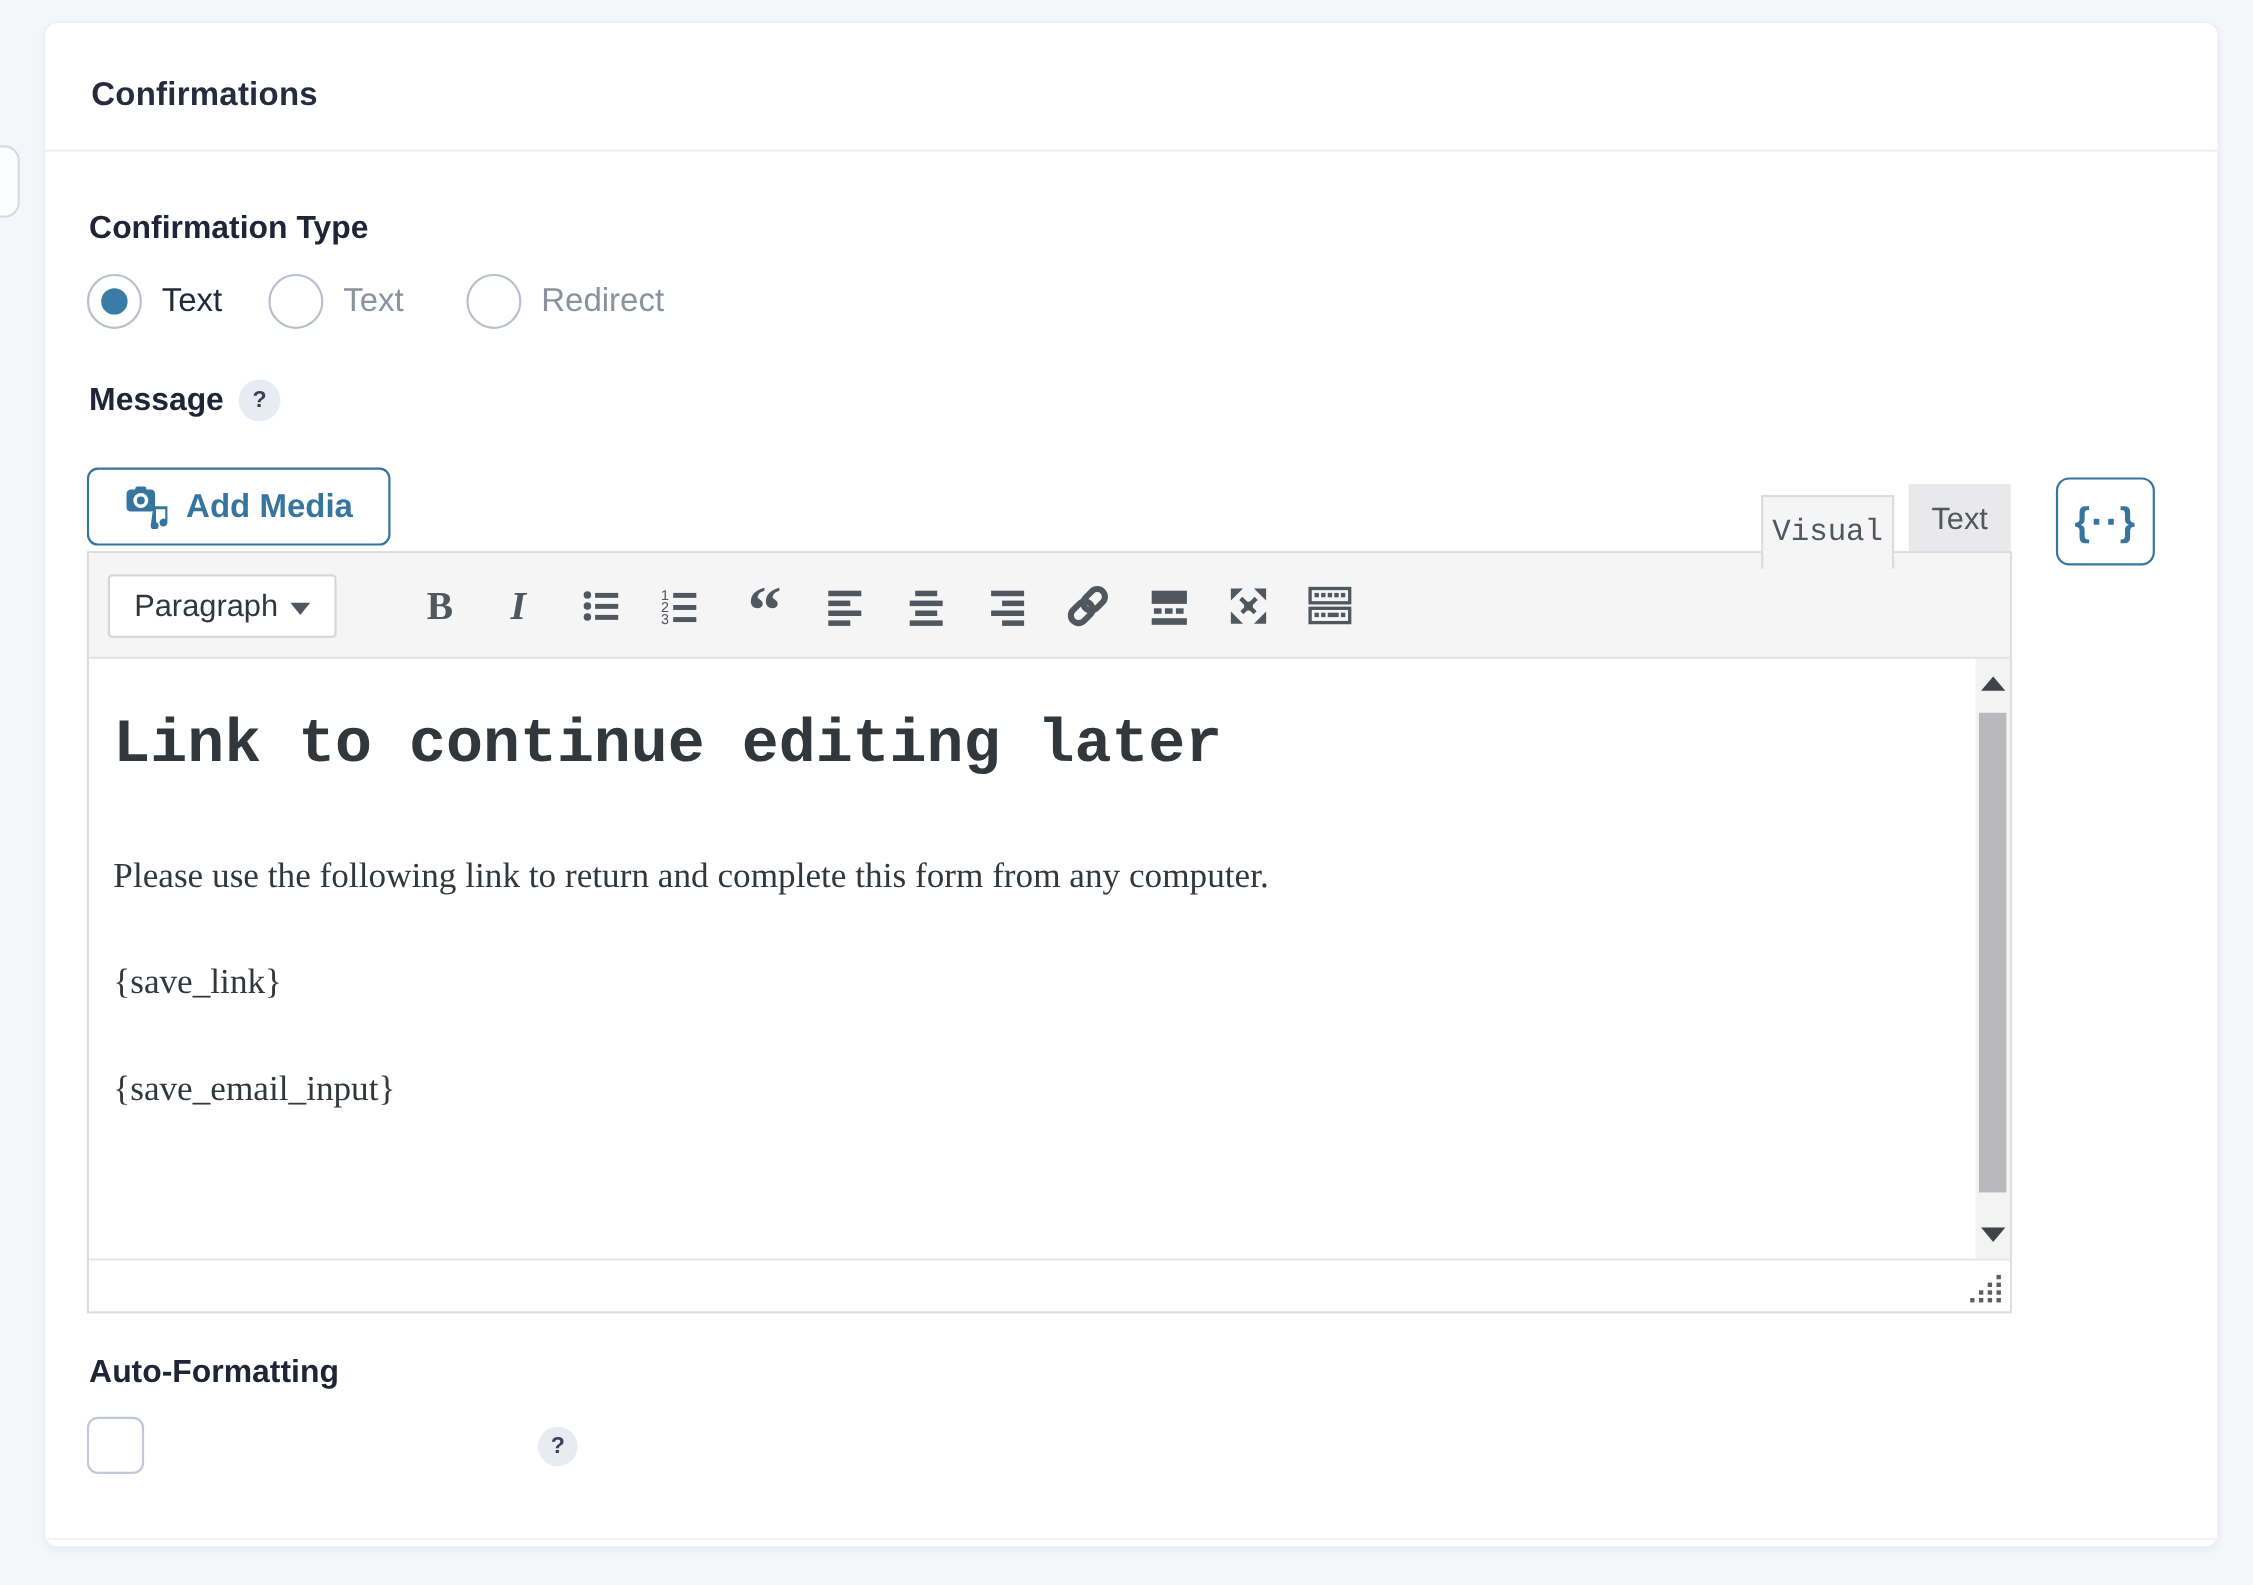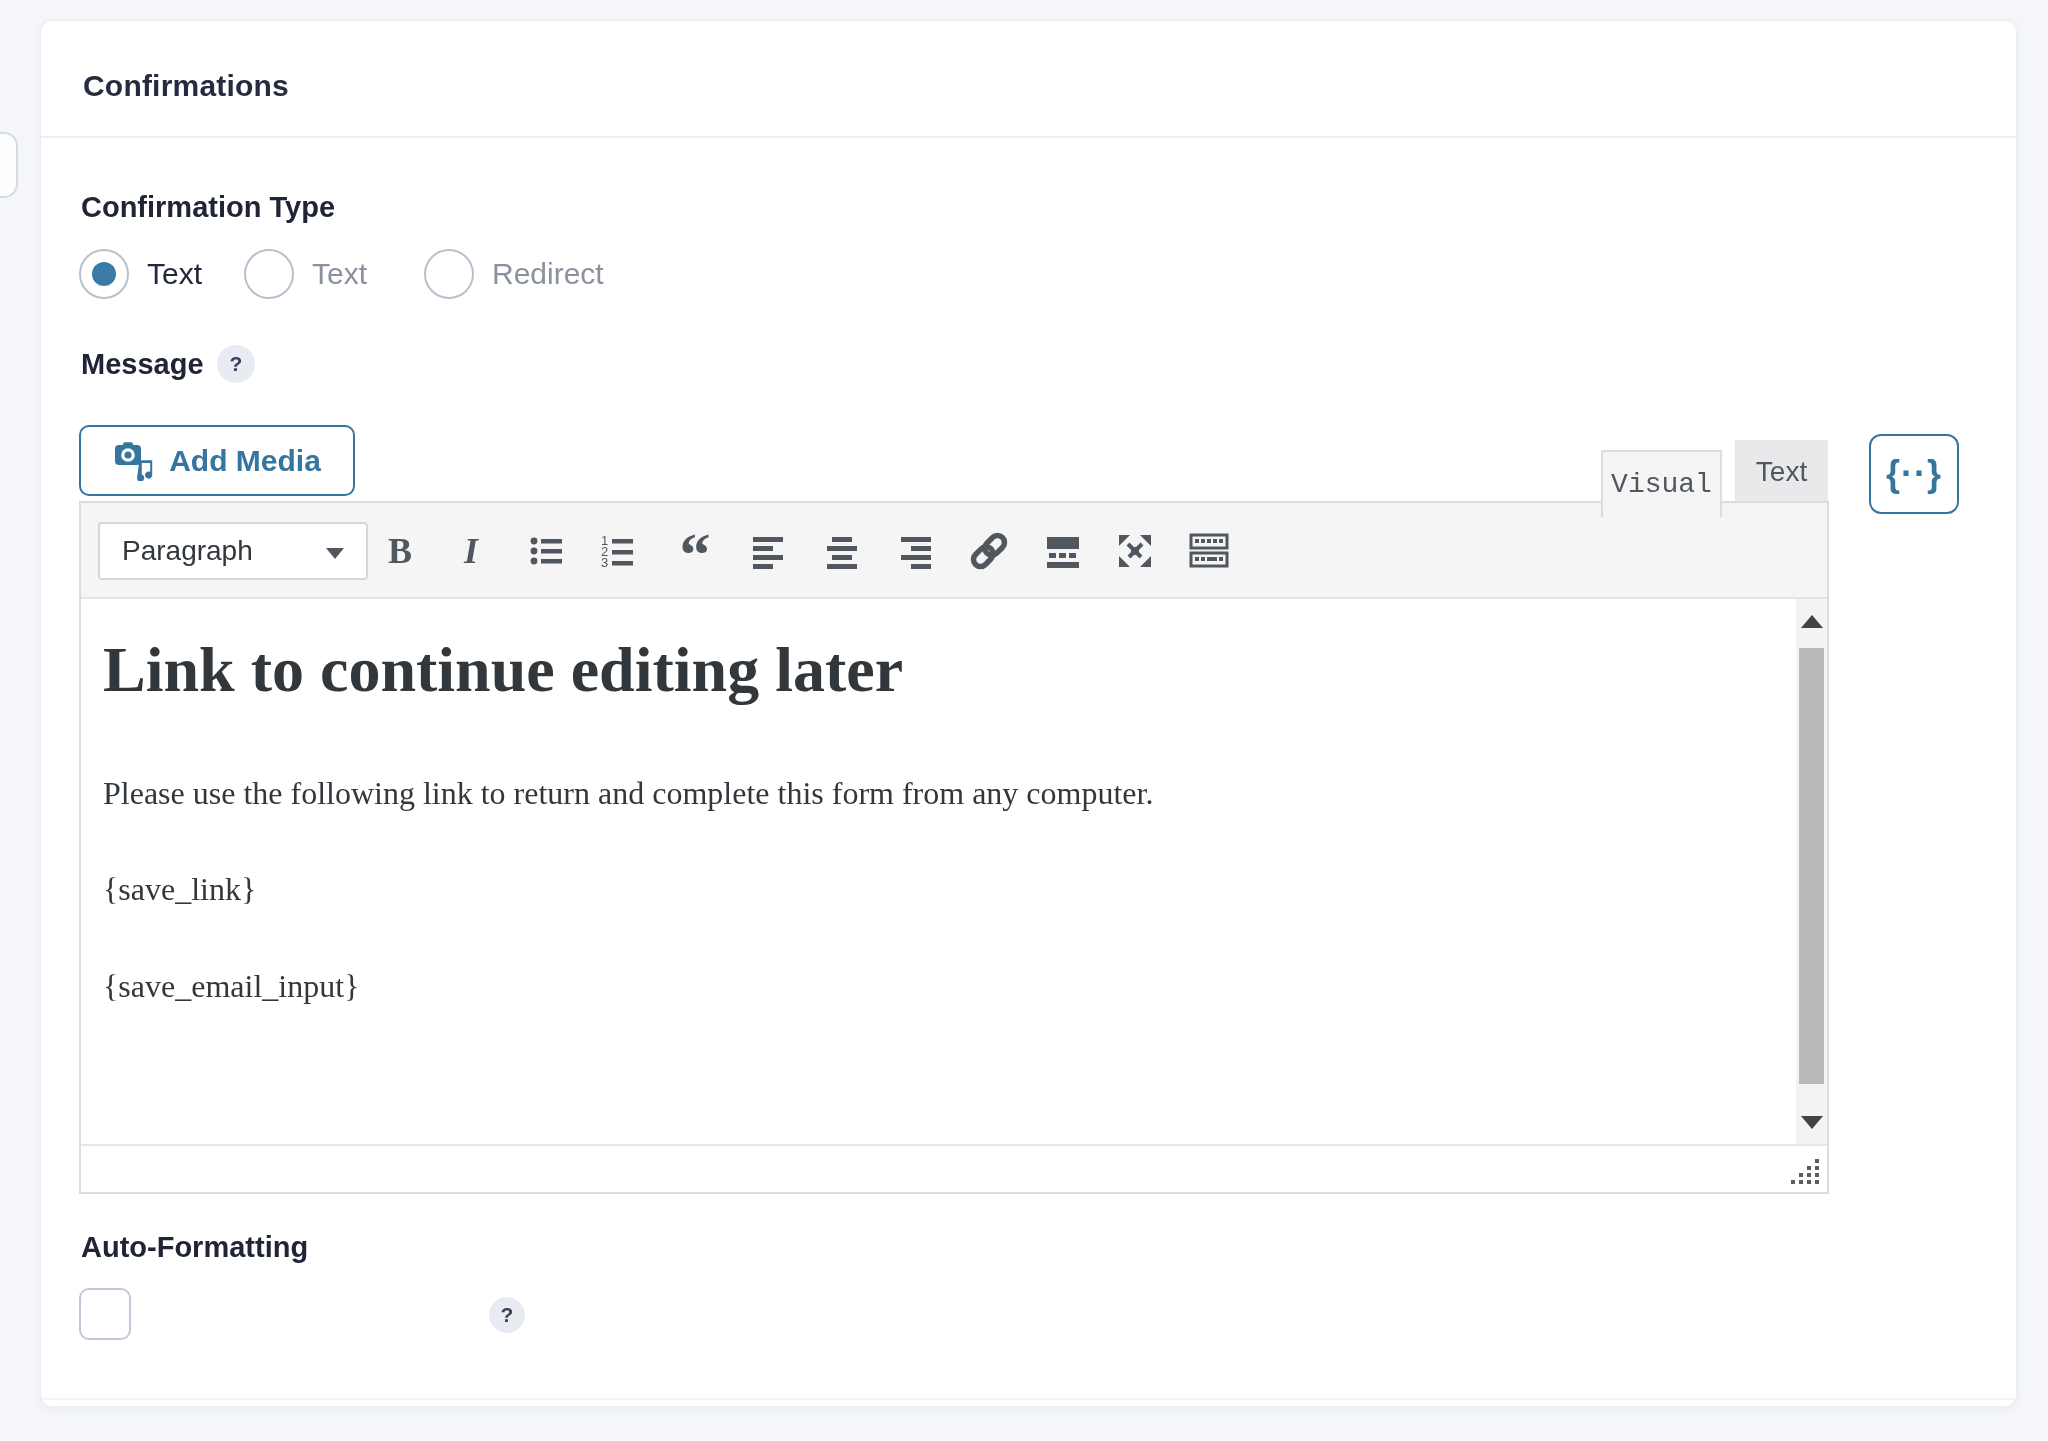--- a/index.html
+++ b/index.html
@@ -50,31 +50,31 @@
   
   .merge-btn { left:1828px; top:413px; width:90px; height:80px; background:#fff;
     border:2px solid #36759e; border-radius:12px; color:#36759e; font-size:36px; font-weight:700;
     display:flex; align-items:center; justify-content:center; letter-spacing:1px; cursor:pointer; }
 
   
   .editor-wrap { left:38px; top:480px; width:1750px; height:693px; background:#fff;
     border:2px solid #dcdcde; z-index:2; }
   .toolbar { left:0; top:0; width:100%; height:96px; background:#f5f5f6; border-bottom:2px solid #e3e3e6;
     display:flex; align-items:center; }
-  .para-dd { position:absolute; left:17px; top:19px; width:270px; height:58px; background:#fff;
+  .para-dd { position:absolute; left:17px; top:19px; width:208px; height:58px; background:#fff;
     border:2px solid #d5d7dc; border-radius:4px; display:flex; align-items:center; cursor:pointer; }
   .para-dd-label { font-size:28px; color:#32373c; margin-left:22px; }
   .para-caret { position:absolute; right:22px; top:24px; width:0; height:0;
     border-left:9px solid transparent; border-right:9px solid transparent; border-top:11px solid #50575e; }
   .tb-btn { position:absolute; top:24px; width:56px; height:48px; display:flex; align-items:center;
     justify-content:center; cursor:pointer; }
 
   .editor-content { left:0; top:96px; width:1715px; height:545px; background:#fff; overflow:hidden;
     font-family:"Liberation Serif", serif; color:#32373c; padding:30px 40px 0 22px; cursor:text; }
-  .editor-content h1 { font-size:64px; font-weight:700; line-height:1.15; margin:4px 0 64px 0; }
+  .editor-content h1 { font-size:56px; font-weight:700; line-height:1.15; margin:16px 0 64px 0;font-family:Liberation Mono, monospace; }
   .editor-content p { font-size:32px; line-height:1.4; margin:0 0 52px 0; white-space:pre-line; }
 
   
   .scroll-track { left:1715px; top:96px; width:31px; height:545px; background:#f3f3f3; }
   .scroll-arrow { position:absolute; left:0; width:31px; height:44px; display:flex;
     align-items:center; justify-content:center; cursor:pointer; }
   .arr-up { top:0; } .arr-down { bottom:0; }
   .tri-up { width:0; height:0; border-left:11px solid transparent; border-right:11px solid transparent;
     border-bottom:13px solid #404349; }
   .tri-down { width:0; height:0; border-left:11px solid transparent; border-right:11px solid transparent;

